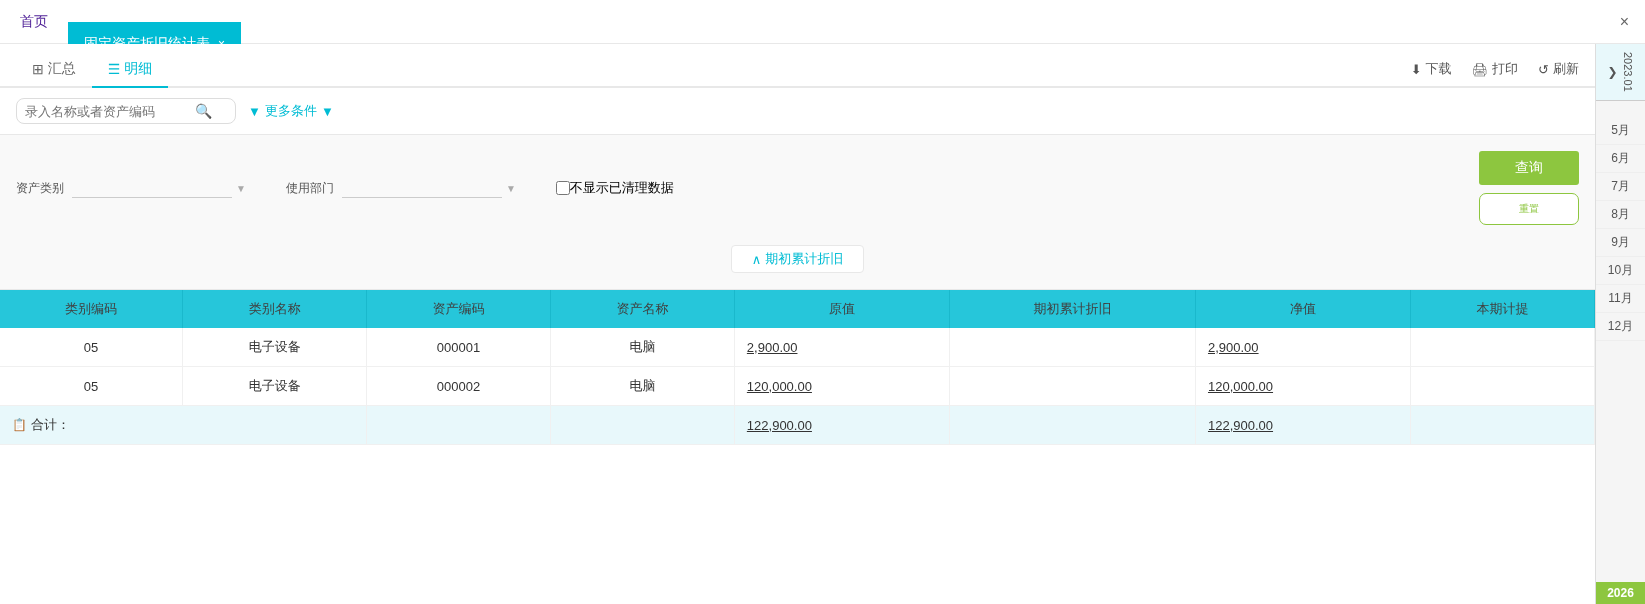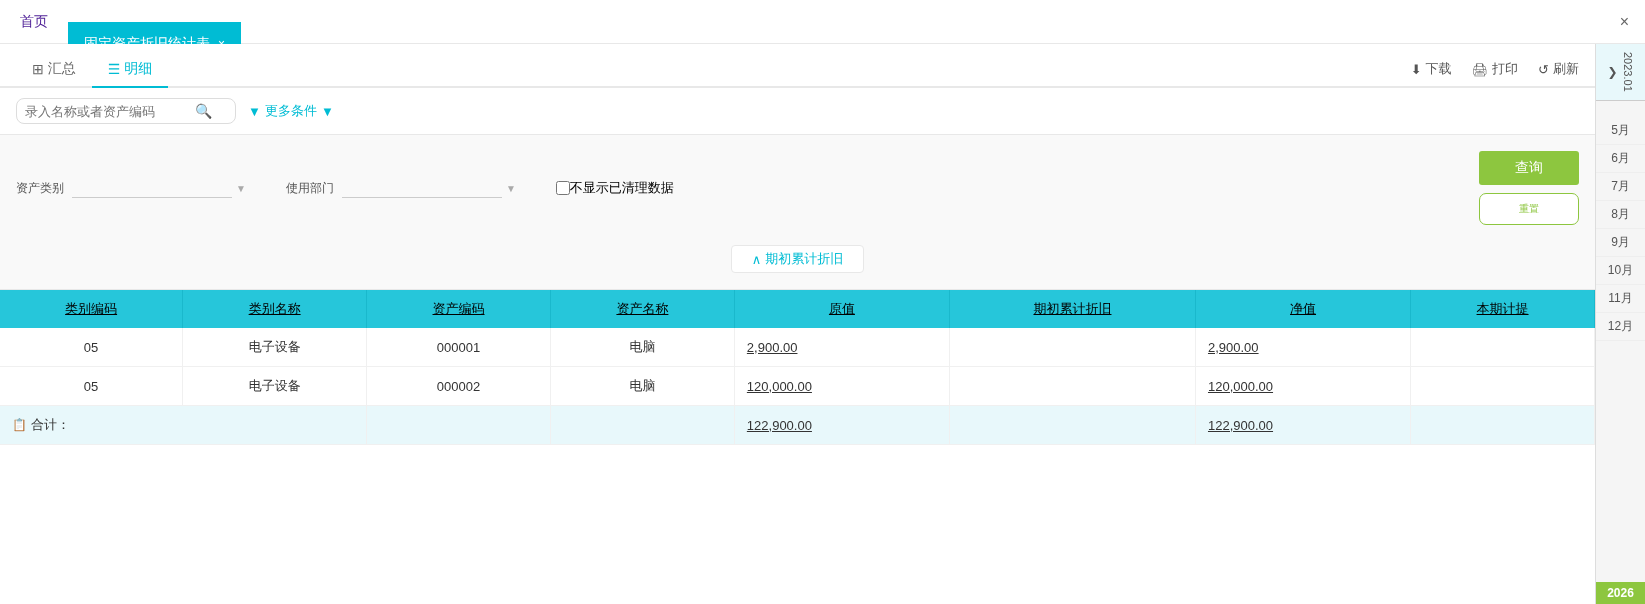--- a/index.html
+++ b/index.html
@@ -251,22 +251,21 @@
       overflow: auto;
       background: #fff;
     }
     table {
       width: 100%;
       border-collapse: collapse;
       font-size: 13px;
     }
     thead tr {
       background: #26c6da;
-      color: #000000;
-      text-decoration: underline;
+      color: #404040;
     }
     thead th {
       padding: 10px 12px;
       text-align: center;
       font-weight: normal;
       border-right: 1px solid #1ab8cc;
       white-space: nowrap;
     }
     tbody tr {
       border-bottom: 1px solid #f0f0f0;

